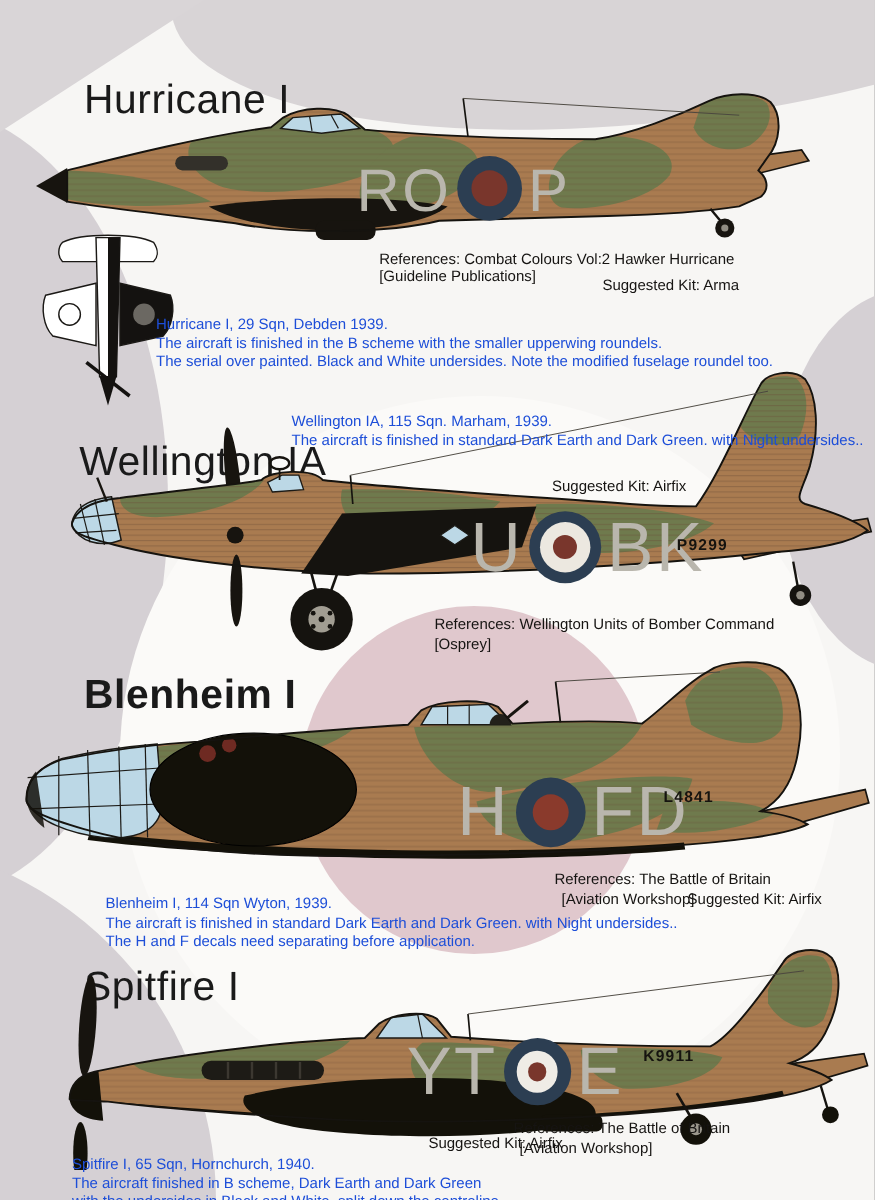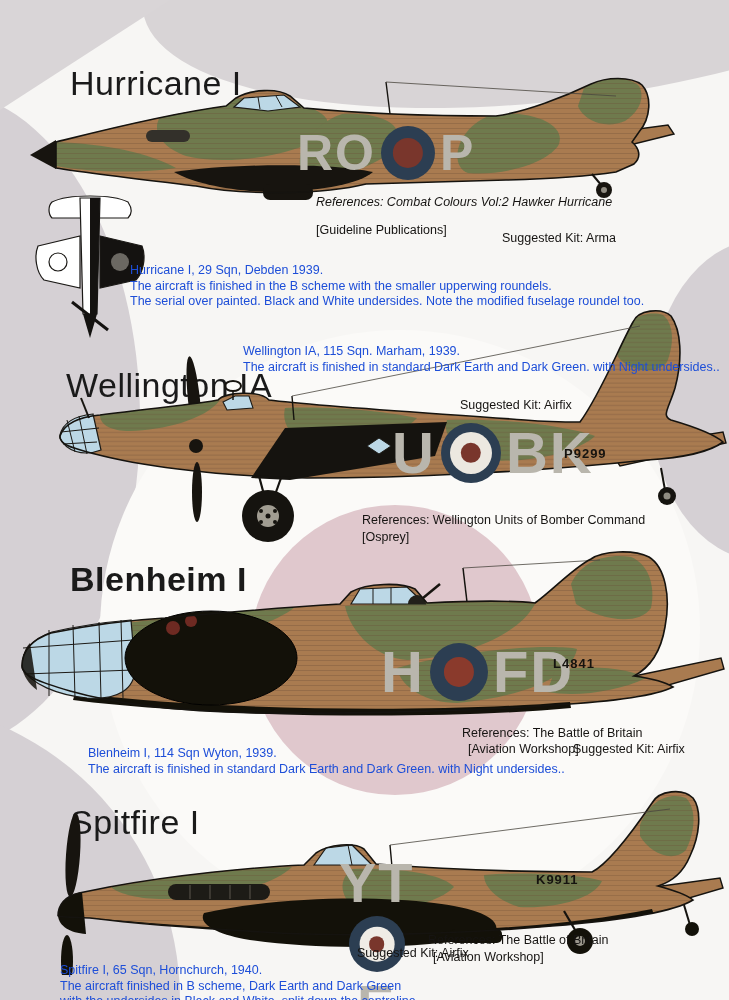--- a/index.html
+++ b/index.html
@@ -12,33 +12,33 @@
   .wm-rightedge{width:220px;height:320px;left:650px;top:240px;background:#d5d0d4;}
   .wm-white{width:600px;height:600px;left:100px;top:330px;background:#fbfaf8;}
   .wm-pink{width:290px;height:290px;left:250px;top:505px;background:#e0c8cd;}
   .corner{position:absolute;left:0;top:0;width:260px;height:140px;
           clip-path:polygon(0 0,170px 0,0 110px);background:#d9d5d7;}
   .title{position:absolute;font-size:34px;color:#1a1a1a;letter-spacing:.5px;margin:0;font-weight:400;}
   #t0{left:70px;top:64px;} #t1{left:66px;top:366px;} #t2{left:70px;top:560px;font-weight:bold;} #t3{left:70px;top:803px;}
   .body-text{position:absolute;font-size:12.5px;line-height:15.5px;color:#1d4ed8;}
   .refs{position:absolute;font-size:12.5px;color:#161412;white-space:nowrap;}
   #d0{left:130px;top:263px;} #d1{left:243px;top:344px;} #d2{left:88px;top:746px;} #d3{left:60px;top:963px;}
-  #r0a{left:316px;top:195px;font-style:italic;} #r0b{left:316px;top:223px;} #k0{left:502px;top:231px;}
+  #r0a{left:316px;top:209px;} #r0b{left:316px;top:223px;} #k0{left:502px;top:231px;}
   #r1a{left:362px;top:513px;} #r1b{left:362px;top:530px;} #k1{left:460px;top:398px;}
   #r2a{left:462px;top:726px;} #r2b{left:468px;top:742px;} #k2{left:573px;top:742px;}
   #r3a{left:428px;top:933px;} #r3b{left:433px;top:950px;} #k3{left:357px;top:946px;}
   .ac{position:absolute;}
   #ac0{left:26px;top:56px;} #ac0b{left:28px;top:192px;} #ac1{left:55px;top:300px;}
   #ac2{left:15px;top:548px;} #ac3{left:52px;top:783px;}
-  .codes{position:absolute;display:flex;align-items:center;gap:5px;color:#b9b6ad;
-         font-weight:700;line-height:1;letter-spacing:2px;}
+  .codes{position:absolute;display:flex;align-items:flex-end;gap:5px;color:#b9b6ad;
+         font-weight:400;line-height:1;letter-spacing:2px;}
   #c0{left:297px;top:122px;height:62px;font-size:50px;}
   #c1{left:392px;top:420px;height:66px;font-size:58px;}
   #c2{left:381px;top:638px;height:68px;font-size:58px;}
-  #c3{left:339px;top:855px;height:66px;font-size:56px;flex-direction:column;}
+  #c3{left:339px;top:855px;height:66px;font-size:56px;}
   .roundel{position:relative;flex:0 0 auto;}
   #c0 .roundel{width:54px;height:54px;} #c1 .roundel{width:60px;height:60px;}
   #c2 .roundel{width:58px;height:58px;} #c3 .roundel{width:56px;height:56px;}
   .ring{position:absolute;top:50%;left:50%;transform:translate(-50%,-50%);border-radius:50%;}
   .serial{position:absolute;font-size:13px;font-weight:700;color:#15130f;letter-spacing:1px;}
   #s1{left:564px;top:446px;} #s2{left:553px;top:656px;} #s3{left:536px;top:872px;}
 </style>
 </head>
 <body>
 
@@ -241,20 +241,21 @@
     <span>FD</span>
   </div>
   <span class="serial" id="s2">L4841</span>
 
   <div class="refs" id="r2a">References: The Battle of Britain</div>
   <div class="refs" id="r2b">[Aviation Workshop]</div>
   <div class="refs" id="k2">Suggested Kit: Airfix</div>
   <div class="body-text" id="d2">
     <div>Blenheim I, 114 Sqn Wyton, 1939.</div>
     <div>The aircraft is finished in standard Dark Earth and Dark Green. with Night undersides..</div>
+    <div>The H and F decals need separating before application.</div>
   </div>
 
   <h2 class="title" id="t3">Spitfire I</h2>
 
   <svg class="ac" id="ac3" width="672" height="192" viewBox="0 0 672 192">
     <defs>
       <clipPath id="clipD">
           <path d="M6,133 C6,122 13,113 27,110 L57,104 C122,92 202,84 252,82 L264,70 C277,61 302,59 312,66 L324,81 C402,87 482,89 540,89 C558,80 585,42 600,20 C607,7 631,5 641,15 C650,27 648,52 638,73 C631,90 619,99 606,103 C625,108 636,113 641,117 C620,130 560,138 500,143 C420,150 300,155 210,149 C140,145 70,139 38,135 C18,134 6,134 6,133 Z"></path>
         </clipPath>
       <pattern id="hlD" width="6" height="5" patternUnits="userSpaceOnUse">

